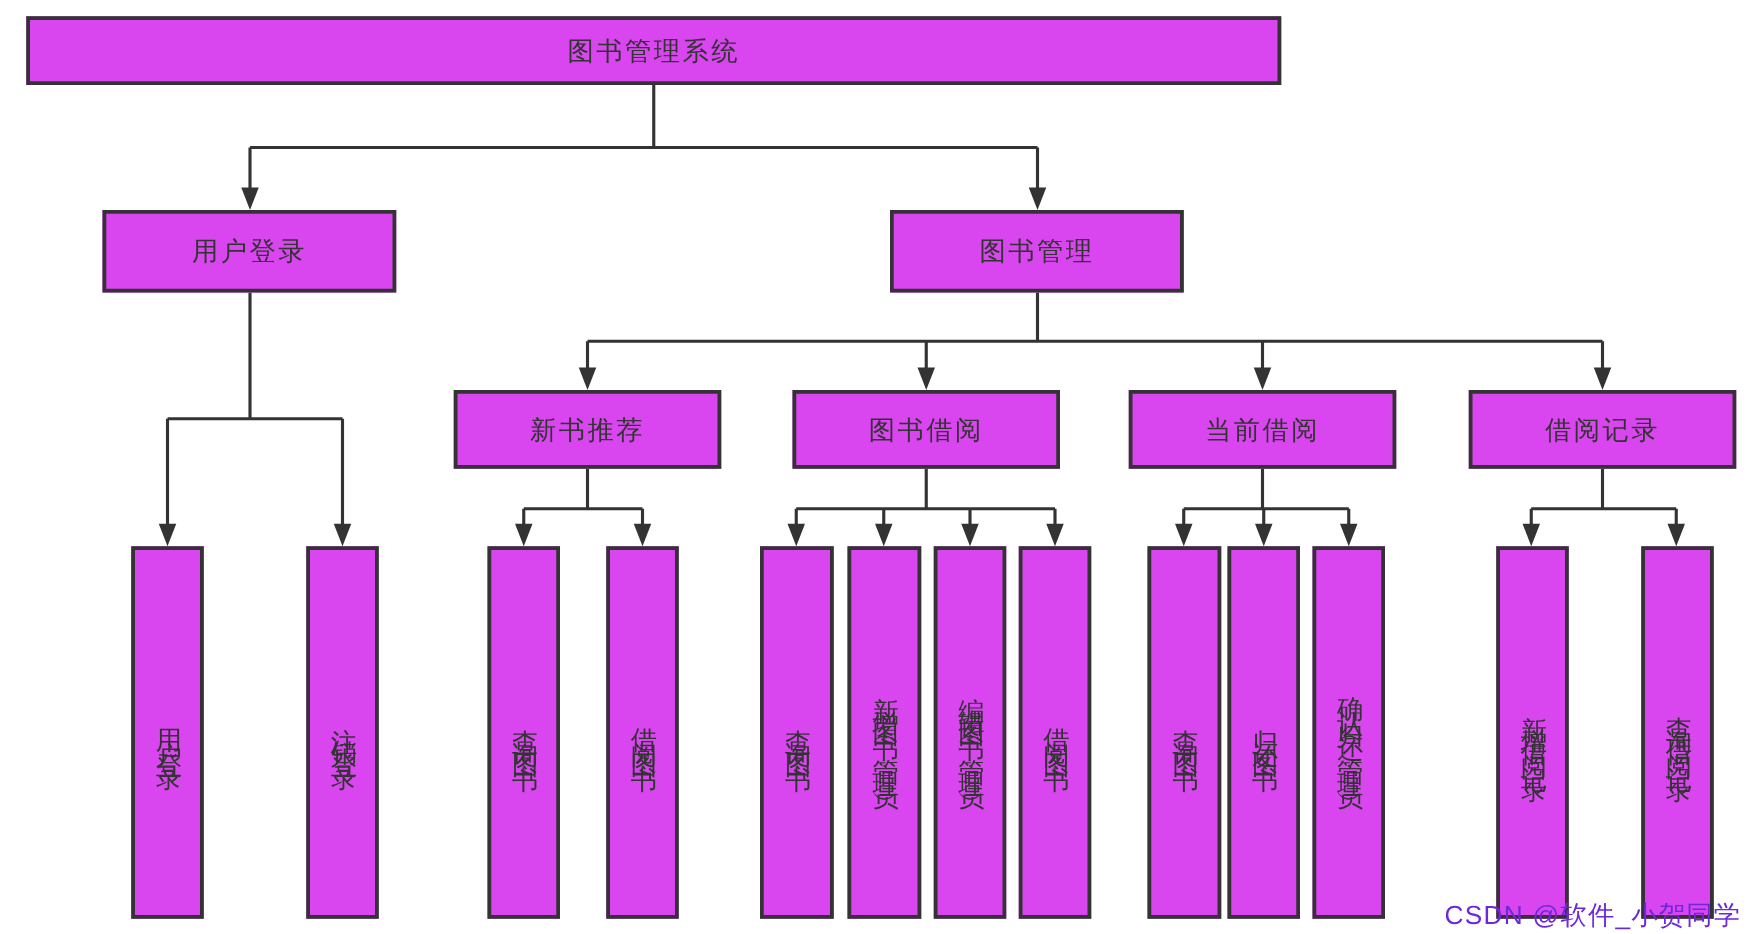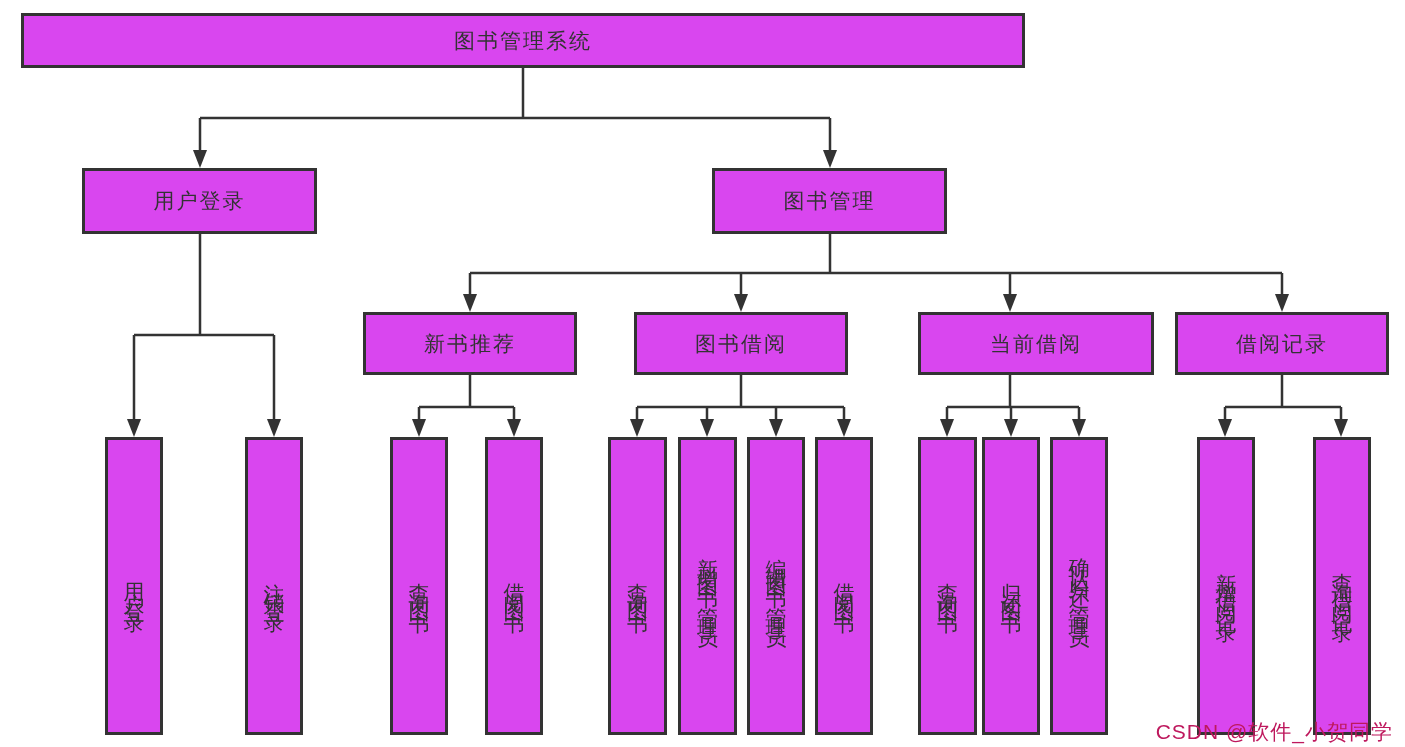--- a/index.html
+++ b/index.html
@@ -37,21 +37,21 @@
     font-size: 21px;
     letter-spacing: 10px;
     color: #333333;
     white-space: nowrap;
   }
   .watermark {
     position: absolute;
     right: 12px;
     top: 718px;
     font-size: 21px;
-    color: #be185d;
+    color: #6d28d9;
     letter-spacing: 1px;
     z-index: 2;
   }
 </style>
 </head>
 <body>
 
 <div id="stage">
 
   <svg id="wires" width="1405" height="747" viewBox="0 0 1405 747">
@@ -104,21 +104,21 @@
   <div class="node hbox" style="left:363px; top:312px; width:214px; height:63px;">
     <span>新书推荐</span>
   </div>
 
   <div class="node hbox" style="left:712px; top:168px; width:235px; height:66px;">
     <span>图书管理</span>
   </div>
   <div class="node hbox" style="left:634px; top:312px; width:214px; height:63px;">
     <span>图书借阅</span>
   </div>
-  <div class="node hbox" style="left:903px; top:312px; width:236px; height:63px;margin-left:15px;">
+  <div class="node hbox" style="left:903px; top:312px; width:214px; height:63px;">
     <span>当前借阅</span>
   </div>
   <div class="node hbox" style="left:1175px; top:312px; width:214px; height:63px;">
     <span>借阅记录</span>
   </div>
 
   <div class="node vbox" style="left:105px; top:437px; width:58px; height:298px;">
     <span>用户登录</span>
   </div>
   <div class="node vbox" style="left:245px; top:437px; width:58px; height:298px;">

